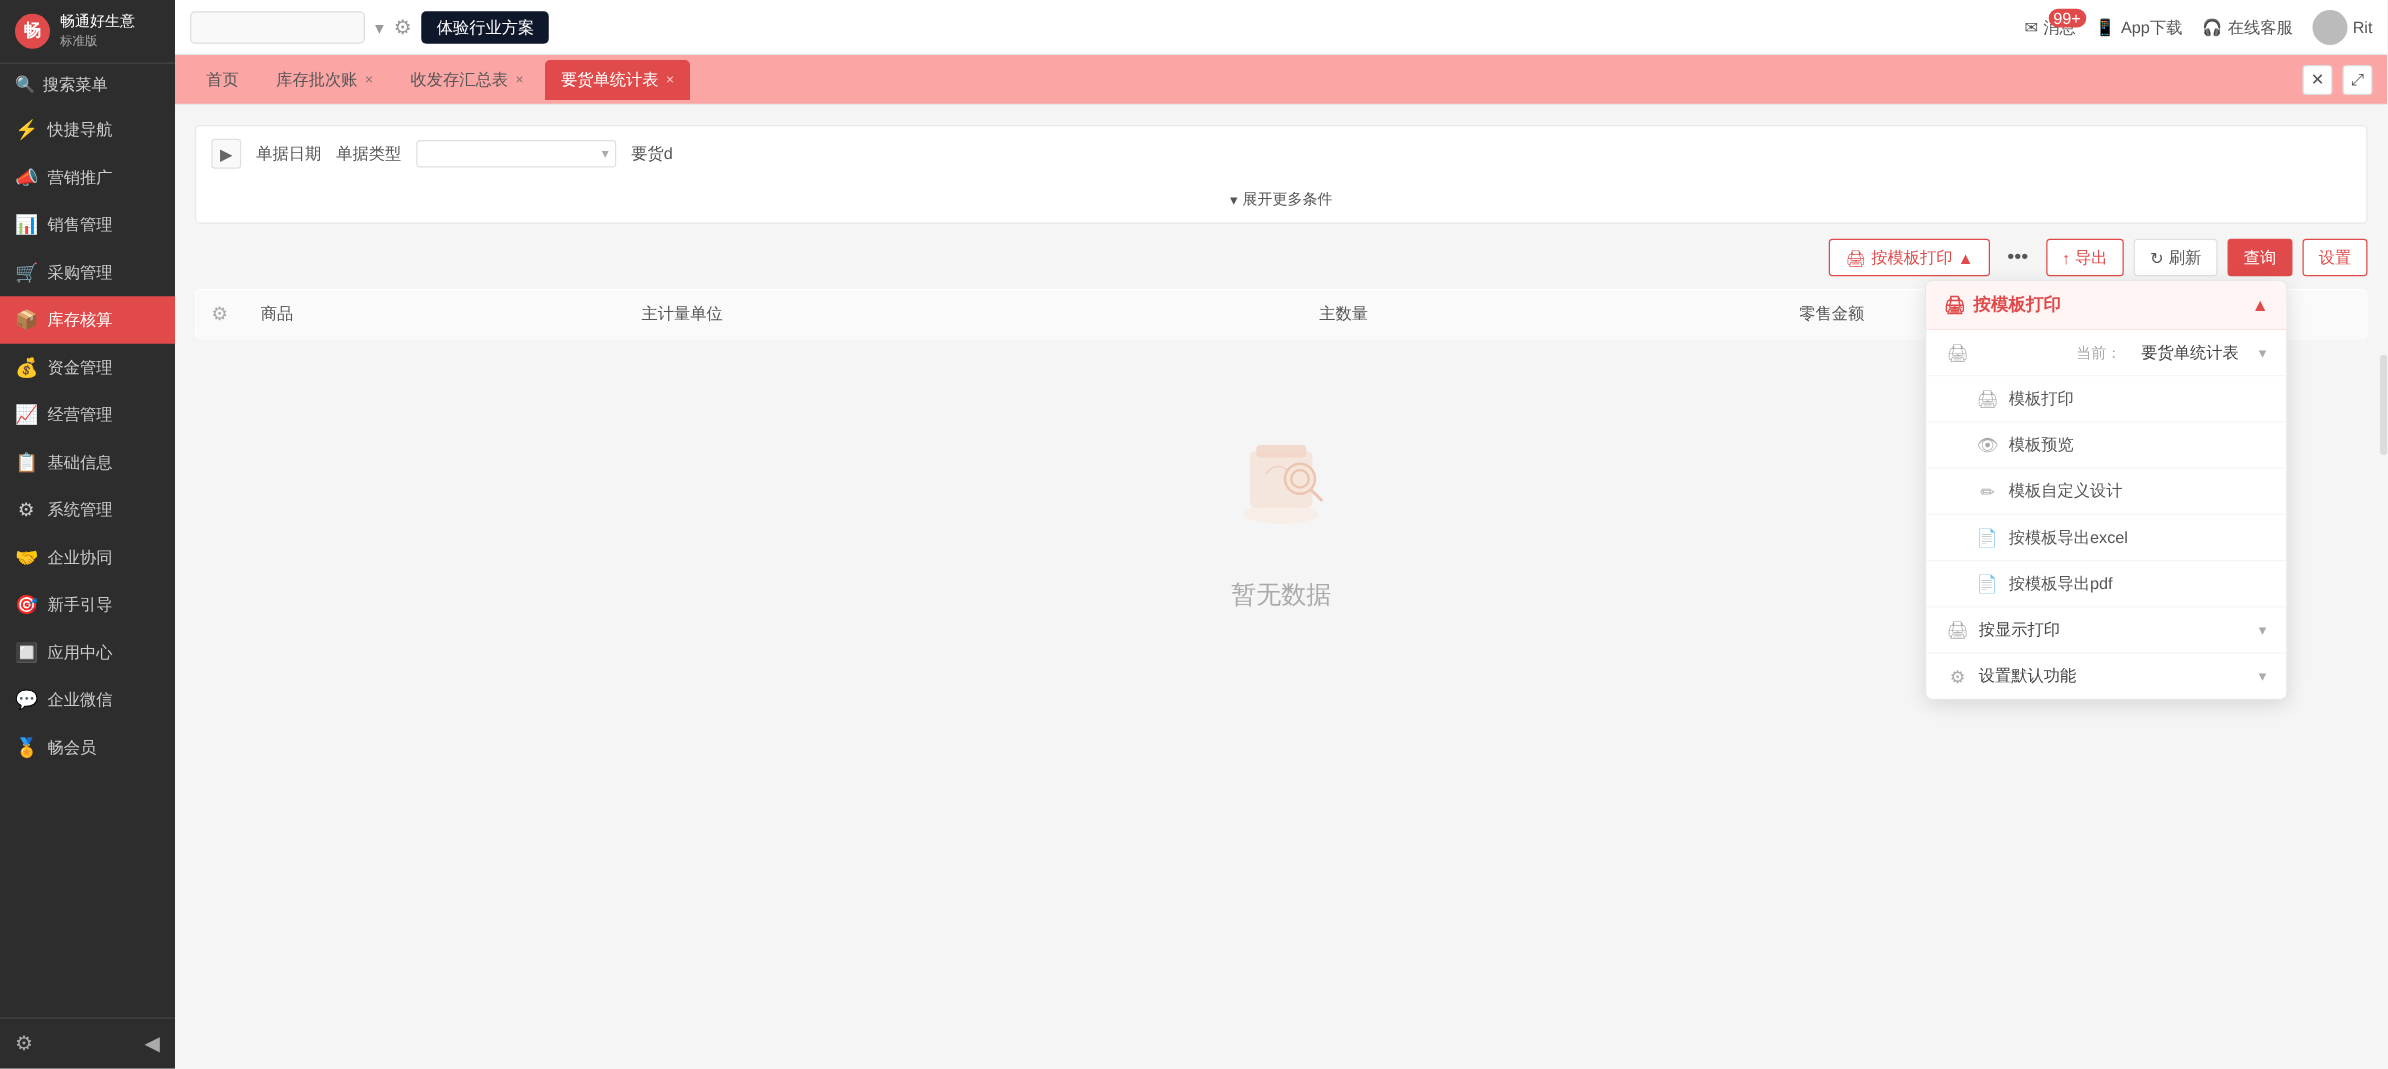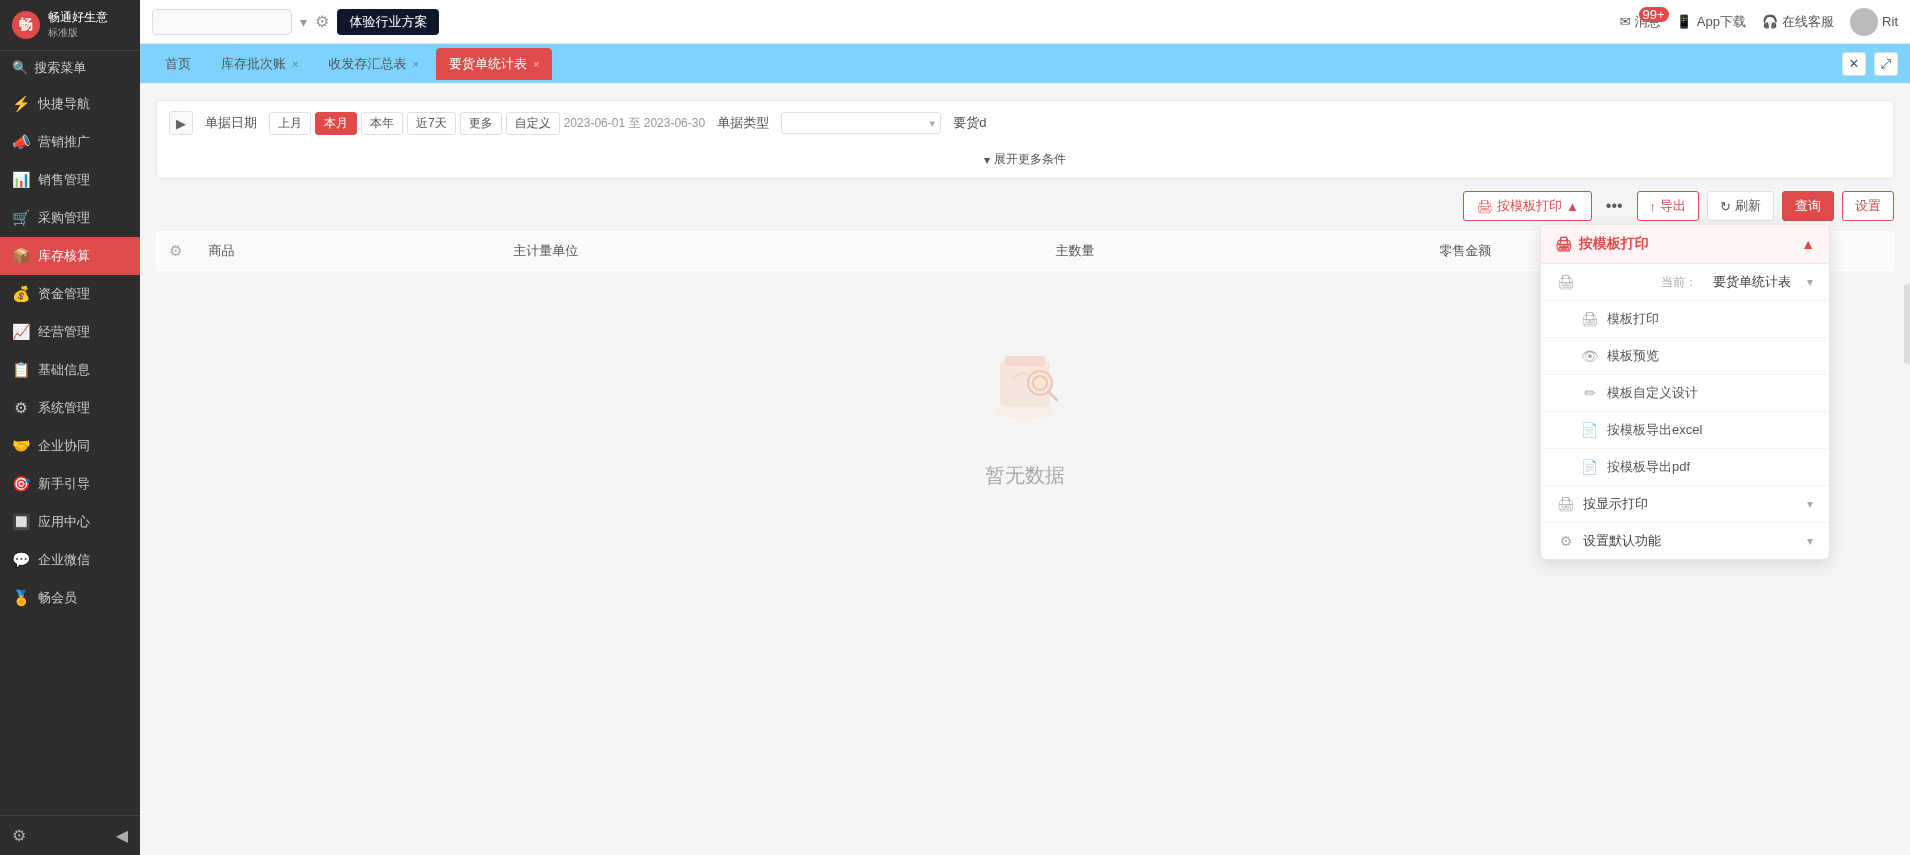--- a/index.html
+++ b/index.html
@@ -99,21 +99,21 @@
       position: absolute; top: -6px; right: -8px;
     }
     .avatar {
       width: 28px; height: 28px; border-radius: 50%;
       background: #bbb; display: inline-block;
     }
 
     
     .tabbar {
       height: 40px;
-      background: #7dd3fc;
+      background: #fca5a5;
       display: flex;
       align-items: center;
       padding: 0 12px;
       border-bottom: 1px solid #e8e8e8;
       gap: 4px;
       flex-shrink: 0;
       position: relative;
     }
     .tab {
       display: flex; align-items: center; gap: 6px;
@@ -429,29 +429,20 @@
       <button class="tabbar-ctrl-btn">⤢</button>
     </div>
   </div>
 
   <div class="page-content">
 
     <div class="filter-bar">
       <div class="filter-row">
         <div class="filter-expand-btn">▶</div>
         <span class="filter-label">单据日期</span>
-        <div class="date-btns">
-          <button class="date-btn">上月</button>
-          <button class="date-btn active">本月</button>
-          <button class="date-btn">本年</button>
-          <button class="date-btn">近7天</button>
-          <button class="date-btn">更多</button>
-          <button class="date-btn">自定义</button>
-          <span class="date-range">2023-06-01 至 2023-06-30</span>
-        </div>
         <span class="filter-label">单据类型</span>
         <div class="filter-dropdown-wrap">
           <select class="filter-select-box">
             <option value=""></option>
           </select>
         </div>
         <span class="filter-label">要货d</span>
       </div>
       <div style="display:flex; justify-content:center; margin-top:8px;">
         <button class="expand-more-btn">

